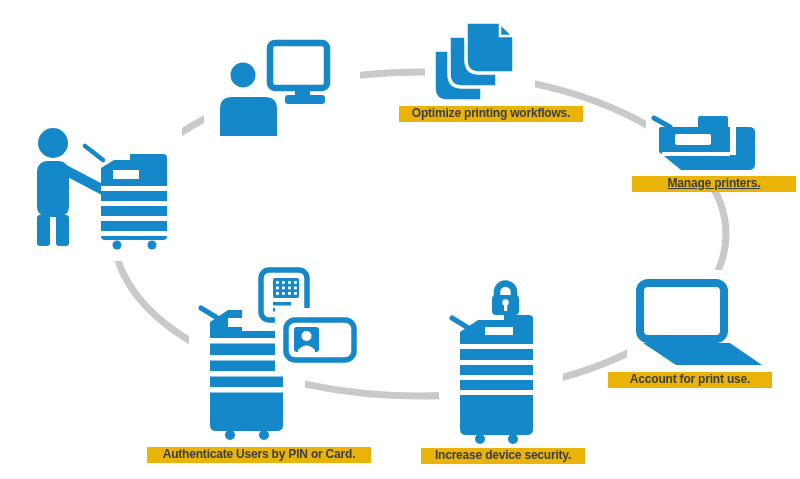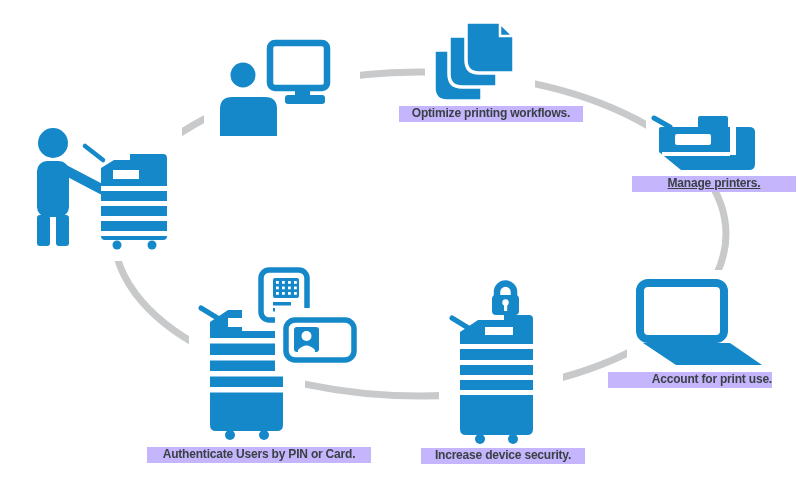--- a/index.html
+++ b/index.html
@@ -15,21 +15,21 @@
   }
   .ring{position:absolute;left:0;top:0;z-index:0;}
   .icon{
     position:absolute;z-index:1;background:#fff;
     box-shadow:0 0 0 7px #fff;
   }
   .icon svg{display:block;width:100%;height:100%;overflow:visible;}
   .lbl{
     position:absolute;z-index:2;font-size:12px;font-weight:700;
     color:var(--label);text-align:center;letter-spacing:-0.2px;line-height:1.3;
-    background:#c4b5fd;
+    background:#eab308;
   }
   .b{fill:var(--accent);}
   .w{fill:#fff;}
   .ns{fill:none;stroke:var(--accent);}
   .sw{stroke:#fff;}
   .arm{stroke:var(--accent);stroke-linecap:round;}
 </style>
 </head>
 <body>
 
@@ -165,19 +165,19 @@
   </div>
 
   <div class="lbl" style="left:0px;top:249px;width:200px;">
   </div>
 
 
   <div class="lbl" style="left:399px;top:106px;width:184px;">Optimize printing workflows.</div>
 
   <div class="lbl" style="left:632px;top:176px;width:164px;text-decoration:underline;">Manage printers.</div>
 
-  <div class="lbl" style="left:608px;top:372px;width:164px;text-align:right;">Account for print use.</div>
+  <div class="lbl" style="left:608px;top:372px;width:164px;">Account for print use.</div>
 
   <div class="lbl" style="left:421px;top:448px;width:164px;">Increase device security.</div>
 
   <div class="lbl" style="left:147px;top:447px;width:224px;">Authenticate Users by PIN or Card.</div>
 
 </div>
 
 </body></html>

